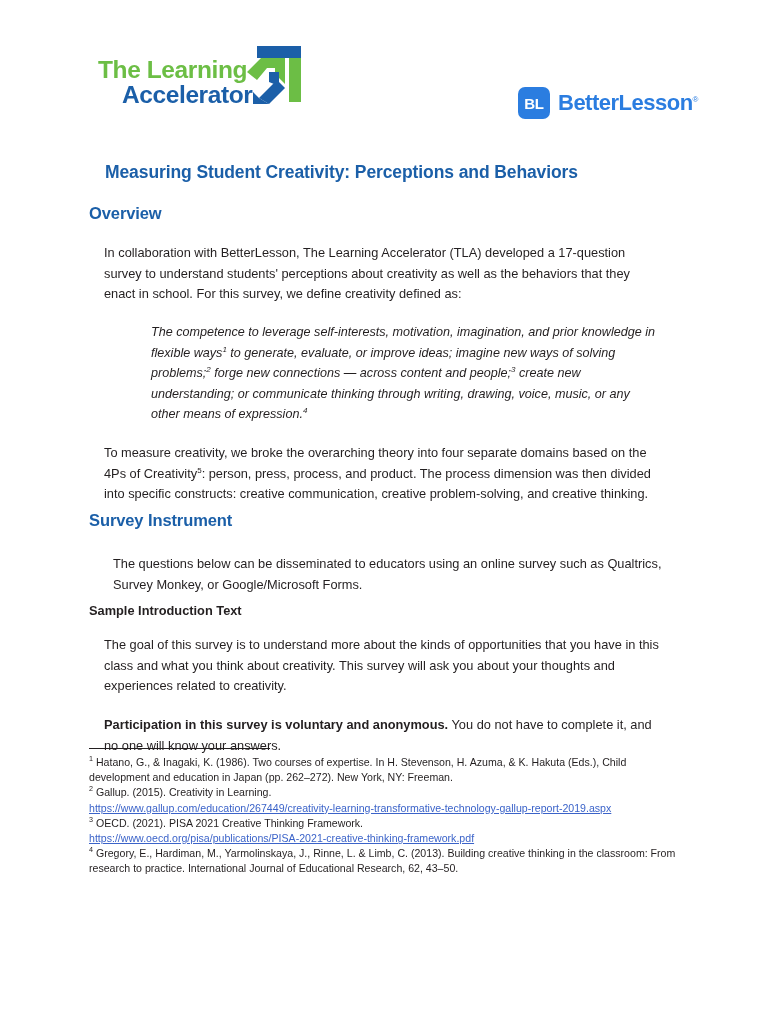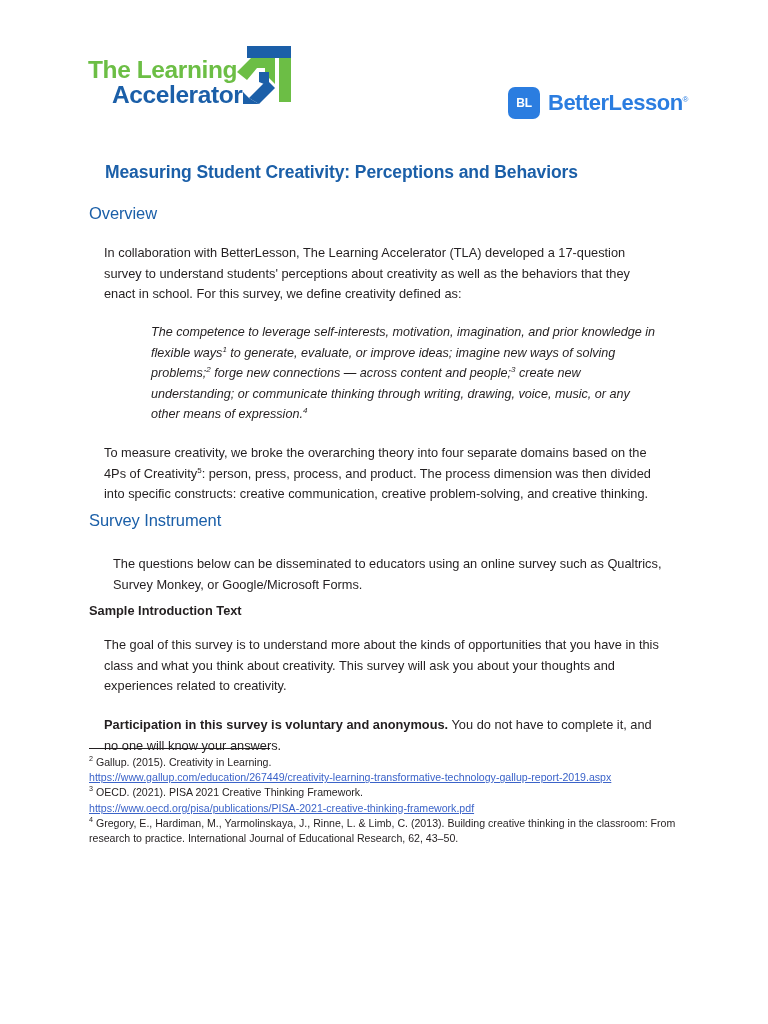--- a/index.html
+++ b/index.html
@@ -16,20 +16,21 @@
     color: #231f20;
     -webkit-font-smoothing: antialiased;
   }
 
   .page {
     position: relative;
     width: 768px;
     height: 1024px;
     background: #ffffff;
     box-sizing: border-box;
+    padding-left: 10px;
   }
 
   
   .header {
     position: relative;
     height: 110px;
     margin: 0;
   }
 
   .tla-logo {
@@ -78,21 +79,21 @@
     display: flex;
     align-items: center;
     gap: 8px;
   }
   .bl-badge {
     width: 32px;
     height: 32px;
     border-radius: 7px;
     background: #2b7de0;
     color: #ffffff;
-    font-size: 12px;
+    font-size: 15px;
     font-weight: bold;
     letter-spacing: -0.3px;
     display: flex;
     align-items: center;
     justify-content: center;
   }
   .bl-word {
     font-size: 22px;
     font-weight: bold;
     color: #2b7de0;
@@ -119,21 +120,21 @@
     color: #1b5fa8;
     letter-spacing: -0.1px;
     position: absolute;
     top: 150px;
     left: 16px;
     white-space: nowrap;
   }
 
   h2.section {
     font-size: 16.5px;
-    font-weight: normal;
+    font-weight: bold;
     color: #1b5fa8;
     margin: 0;
     letter-spacing: -0.1px;
   }
 
   p {
     margin: 15px;
     font-size: 12.8px;
     line-height: 20.5px;
     color: #231f20;
@@ -279,20 +280,21 @@
     </div>
 
     <div class="b-particip">
       <p><span class="bold">Participation in this survey is voluntary and anonymous.</span><span> You do not have to complete it, and no one will know your answers.</span></p>
     </div>
 
     <div class="footnote-rule"></div>
 
     <div class="footnotes">
 
+      <p class="fn"><sup>1</sup> <span>Hatano, G., &amp; Inagaki, K. (1986). Two courses of expertise. In H. Stevenson, H. Azuma, &amp; K. Hakuta (Eds.), Child development and education in Japan (pp. 262–272). New York, NY: Freeman.</span></p>
 
       <p class="fn"><sup>2</sup> <span>Gallup. (2015). Creativity in Learning.</span><br><span class="link">https://www.gallup.com/education/267449/creativity-learning-transformative-technology-gallup-report-2019.aspx</span></p>
 
       <p class="fn"><sup>3</sup> <span>OECD. (2021). PISA 2021 Creative Thinking Framework.</span><br><span class="link">https://www.oecd.org/pisa/publications/PISA-2021-creative-thinking-framework.pdf</span></p>
 
       <p class="fn"><sup>4</sup> <span>Gregory, E., Hardiman, M., Yarmolinskaya, J., Rinne, L. &amp; Limb, C. (2013). Building creative thinking in the classroom: From research to practice. International Journal of Educational Research, 62, 43–50.</span></p>
 
 
     </div>
   </div>

